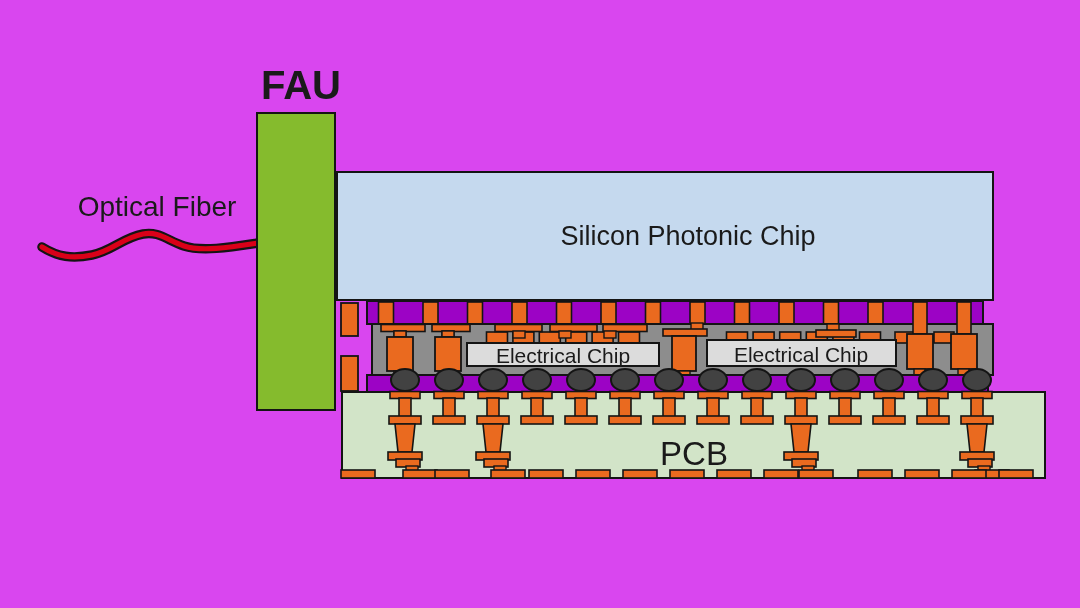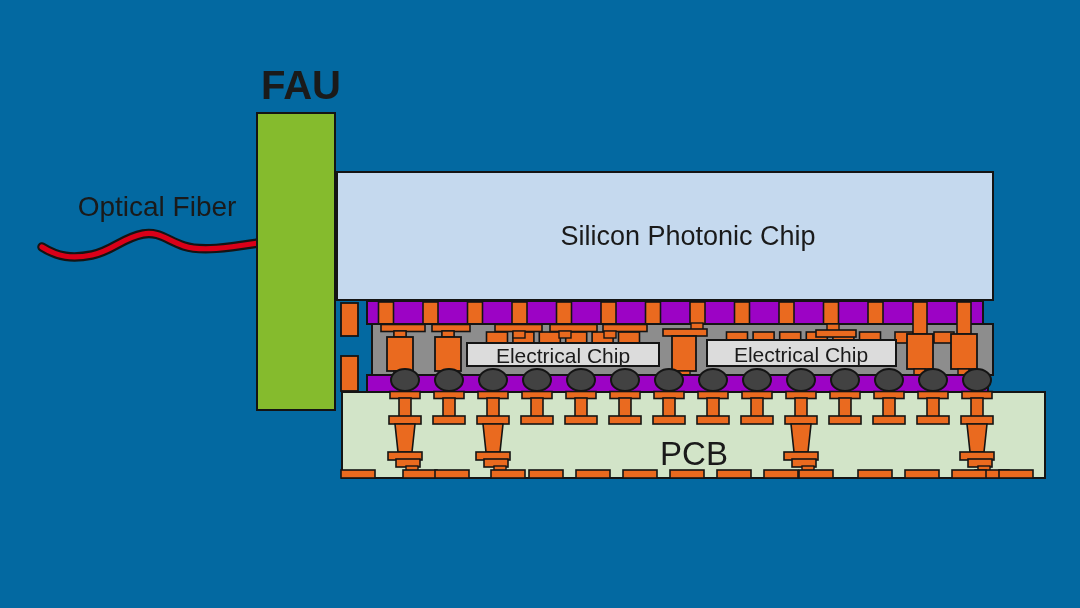--- a/index.html
+++ b/index.html
@@ -1,16 +1,16 @@
 <!DOCTYPE html>
 <html><head>
 <meta charset="utf-8">
 <style>
   html,body{margin:0;padding:0;background:#ffffff;}
-  .stage{position:relative;width:1080px;height:608px;background:#0369a1;overflow:hidden;}
+  .stage{position:relative;width:1080px;height:608px;background:#d946ef;overflow:hidden;}
   svg{position:absolute;left:0;top:0;}
   text{font-family:"Liberation Sans", sans-serif;}
   .lbl{fill:#1a1a1a;}
 </style>
 </head>
 <body>
 
 <div class="stage">
   <svg id="diagram" width="1080" height="608" viewBox="0 0 1080 608">
 

